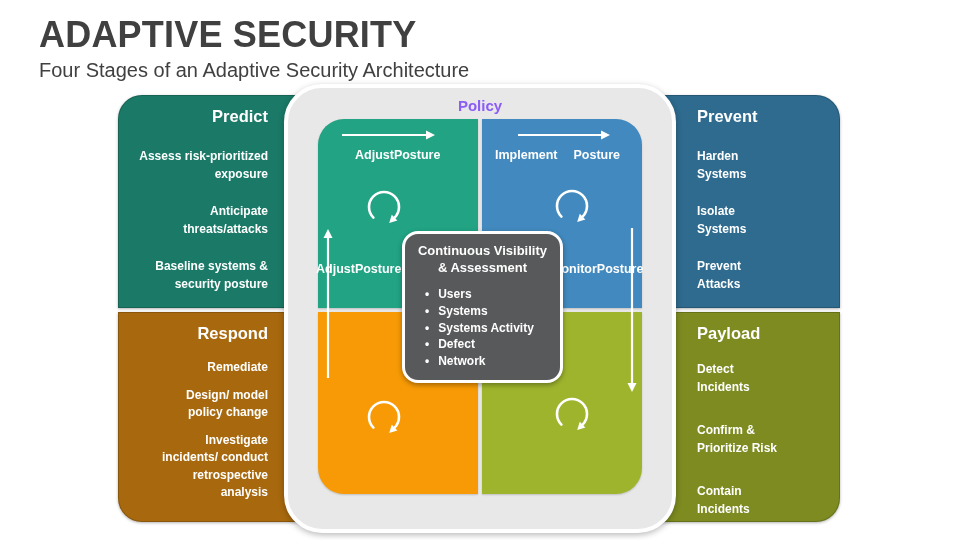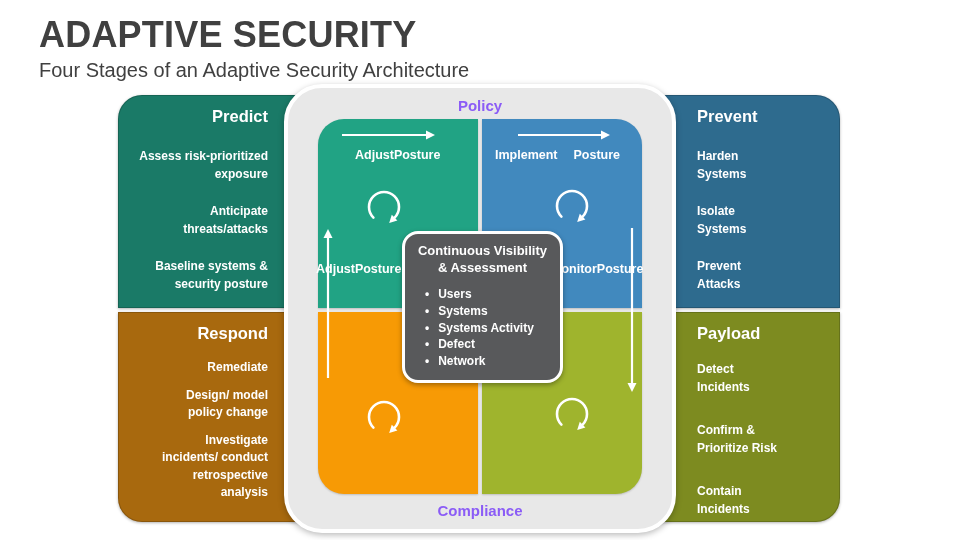--- a/index.html
+++ b/index.html
@@ -145,21 +145,20 @@
         </div>
       <div class="item">
           <div>Contain</div>
           <div>Incidents</div>
         </div>
     </div>
   </div>
 
   <div class="abs tray" style="background-color: rgb(232, 232, 232);"></div>
   <div class="abs tray-label lbl-policy">Policy</div>
-  <div class="abs tray-label lbl-compliance">Compliance</div>
 
   <div class="abs quad quad-tl" style="background-color: rgb(33, 163, 132);"></div>
   <div class="abs quad quad-tr" style="background-color: rgb(65, 137, 190);"></div>
   <div class="abs quad quad-bl" style="background-color: rgb(247, 154, 5);"></div>
   <div class="abs quad quad-br" style="background-color: rgb(159, 180, 45);"></div>
 
   <svg class="abs arrow-layer" viewBox="0 0 960 540" xmlns="http://www.w3.org/2000/svg">
     <defs>
       <g id="cycle-glyph" stroke="#ffffff" fill="none" stroke-width="2.6" stroke-linecap="round">
         <path d="M -10.6 10.6 A 15 15 0 1 1 10.6 10.6"></path>

